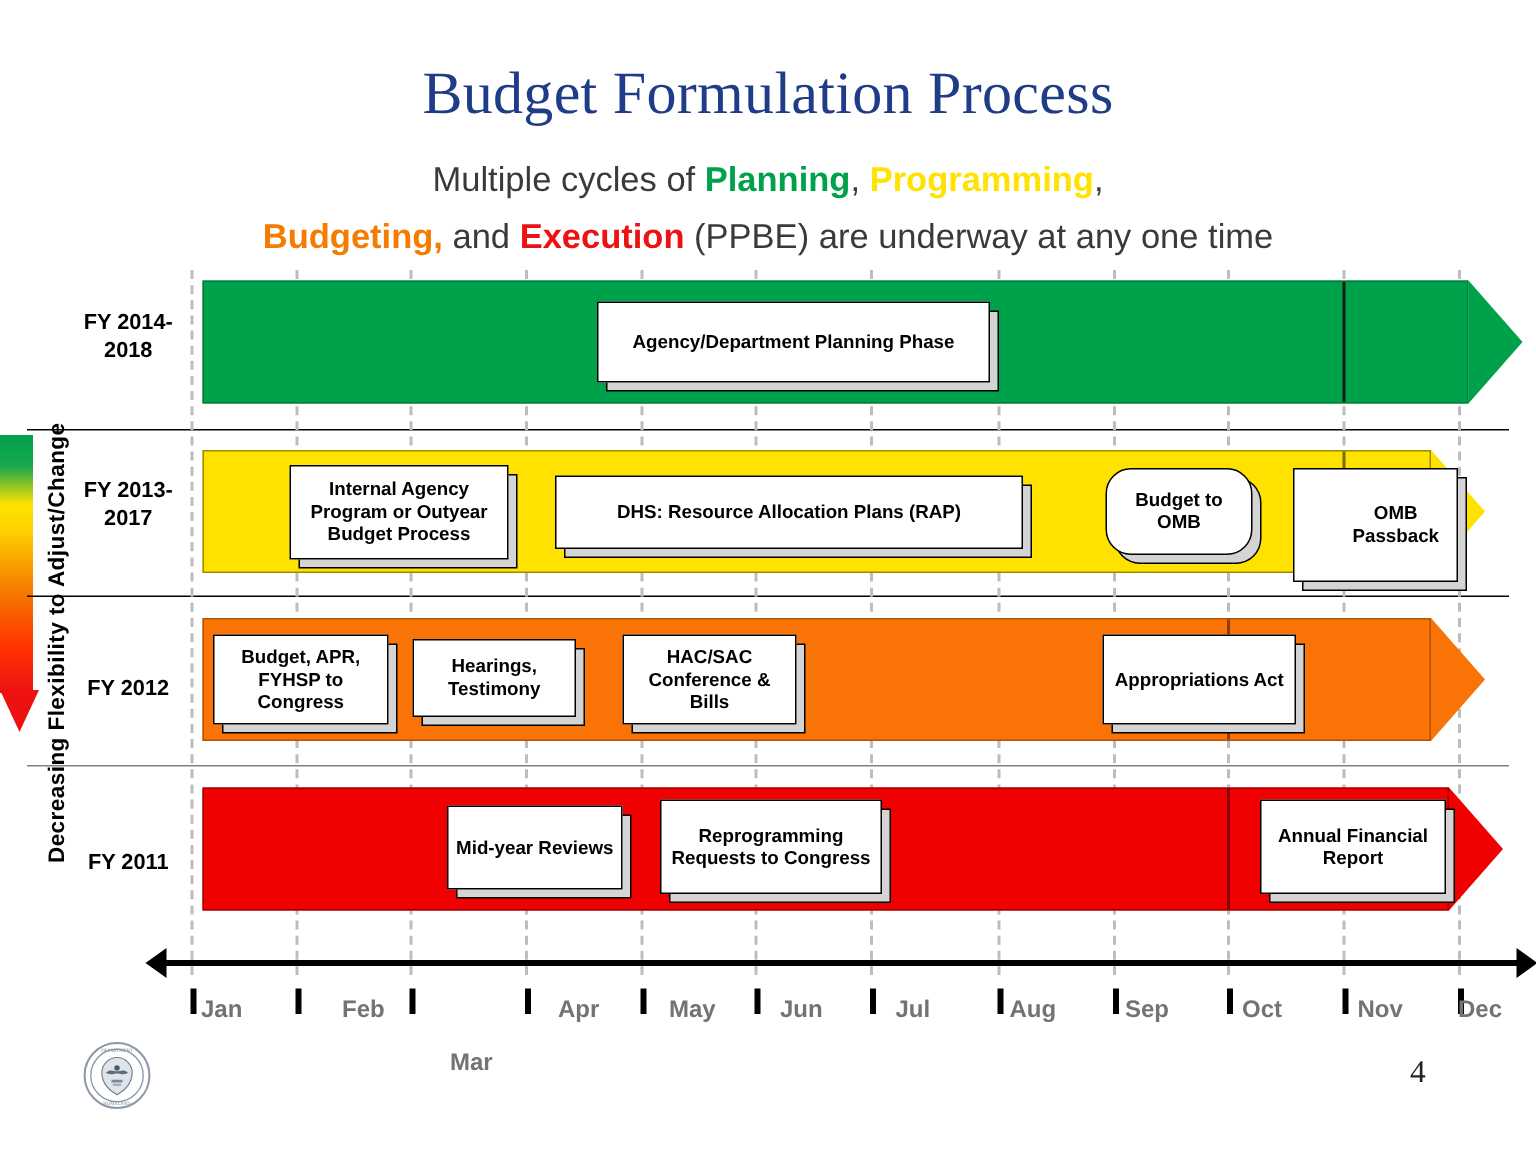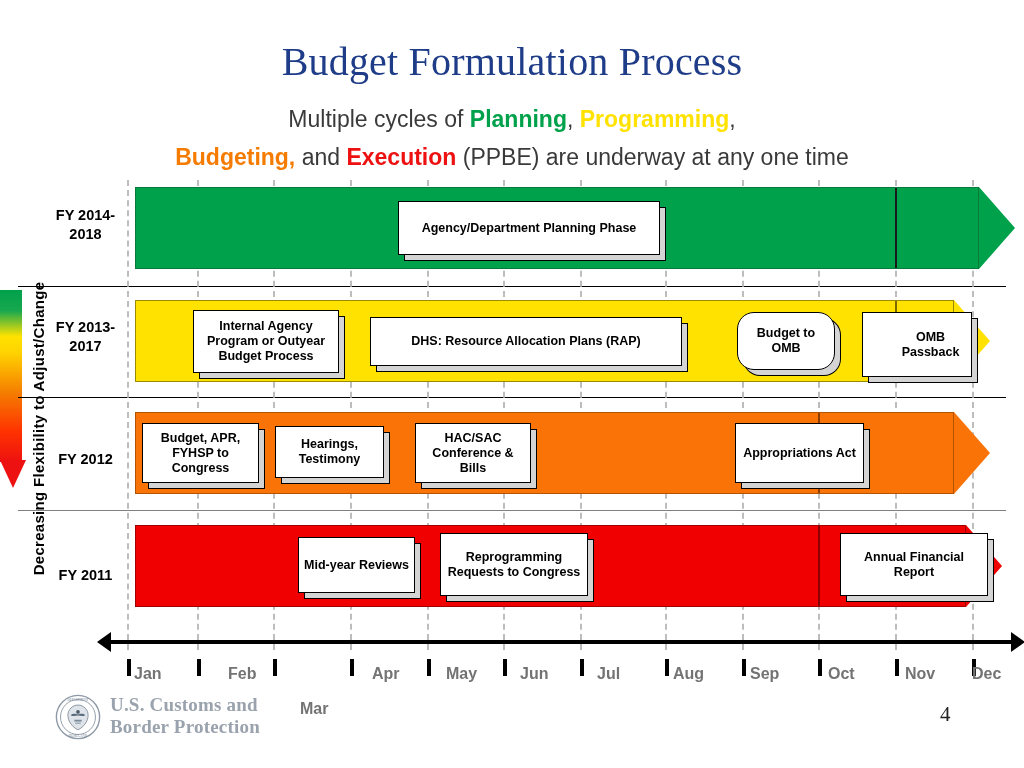--- a/index.html
+++ b/index.html
@@ -165,21 +165,21 @@
       <span>2017</span>
     </div>
     <div class="bar yellow" style="left:135px;top:120px;width:855px;">
       <div class="body" style="width:819px"></div>
       <div class="tip" style="left:819px"></div>
     </div>
     <div class="vsolid" style="left:895px;top:121px;height:80px;border-left:2px solid #7a6a00"></div>
     <div class="box" style="left:193px;top:130px;width:146px;height:63px;">Internal Agency Program or Outyear Budget Process</div>
     <div class="box" style="left:370px;top:137px;width:312px;height:49px;">DHS:  Resource Allocation Plans (RAP)</div>
     <div class="box" style="left:737px;top:132px;width:98px;height:58px;border-radius:17px;">Budget to OMB</div>
-    <div class="box" style="left:862px;top:132px;width:110px;height:65px;padding-left:31px;">OMB Passback</div>
+    <div class="box" style="left:862px;top:132px;width:110px;height:76px;padding-left:31px;">OMB Passback</div>
 
     <div class="fy-label" style="top:270px">
       <span>FY 2012</span>
     </div>
     <div class="bar orange" style="left:135px;top:232px;width:855px;">
       <div class="body" style="width:819px"></div>
       <div class="tip" style="left:819px"></div>
     </div>
     <div class="vsolid" style="left:818px;top:233px;height:80px;border-left:2px solid #8c3d00"></div>
     <div class="box" style="left:142px;top:243px;width:117px;height:60px;">Budget, APR, FYHSP to Congress</div>
@@ -190,21 +190,21 @@
     <div class="fy-label" style="top:386px">
       <span>FY 2011</span>
     </div>
     <div class="bar red" style="left:135px;top:345px;width:867px;">
       <div class="body" style="width:831px"></div>
       <div class="tip" style="left:831px"></div>
     </div>
     <div class="vsolid" style="left:818px;top:346px;height:80px;border-left:2px solid #8a0000"></div>
     <div class="box" style="left:298px;top:357px;width:117px;height:56px;">Mid-year Reviews</div>
     <div class="box" style="left:440px;top:353px;width:148px;height:63px;">Reprogramming Requests to Congress</div>
-    <div class="box" style="left:840px;top:353px;width:148px;height:63px;">Annual Financial Report</div>
+    <div class="box" style="left:840px;top:353px;width:124px;height:63px;">Annual Financial Report</div>
   </div>
 
   <div class="axis-cap left"></div>
   <div class="axis-line"></div>
   <div class="axis-cap right"></div>
 
   <div id="month-ticks">
       <div class="tick" style="left: 127px;"></div>
       <div class="tick" style="left: 197px;"></div>
       <div class="tick" style="left: 273px;"></div>
@@ -240,19 +240,15 @@
     <path d="M34 46 C40 40 46 44 50 44 C54 44 60 40 66 46 C60 50 54 47 50 47 C46 47 40 50 34 46 Z" fill="#5b6b7b"></path>
     <circle cx="50" cy="39" r="4" fill="#4a5a6a"></circle>
     <path d="M42 56 h16 v4 h-16 z" fill="#7d8b99"></path>
     <path d="M44 62 h12 v3 h-12 z" fill="#9aa7b4"></path>
     <g fill="#7d8b99" font-size="7" font-family="Liberation Serif, serif">
       <text x="50" y="16" text-anchor="middle">DEPARTMENT</text>
       <text x="50" y="93" text-anchor="middle">HOMELAND</text>
     </g>
   </svg>
 
-  <div class="logo-text">
-    <div>U.S. Customs and</div>
-    <div>Border Protection</div>
-  </div>
 
   <div class="pagenum">4</div>
 </div>
 
 </body></html>

